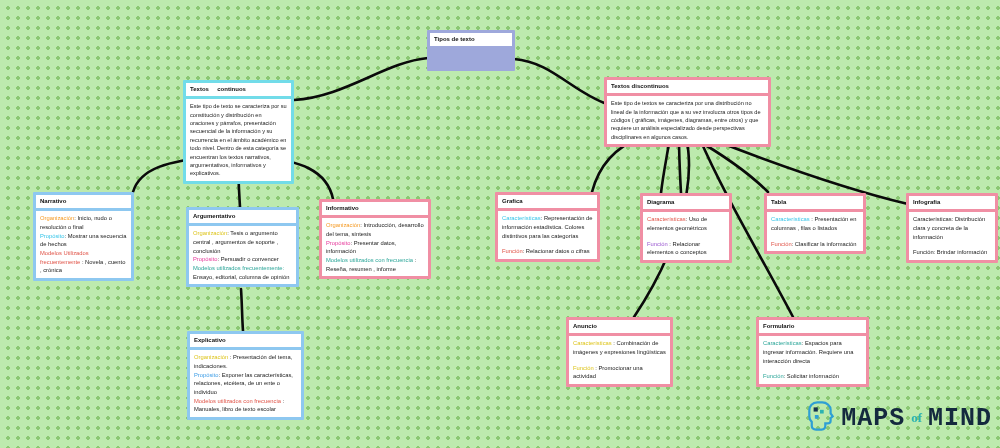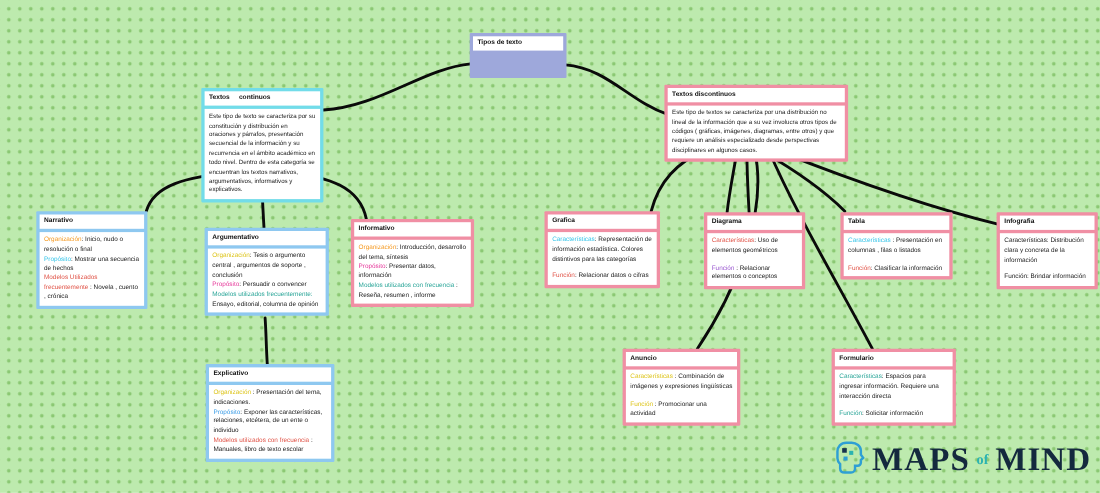--- a/index.html
+++ b/index.html
@@ -19,21 +19,21 @@
   .blue{background:#8ec8f0;}
   .cyan-b{background:#72dce9;}
   .pink{background:#f08fa4;}
   .root-node{background:#9ea8db;}
   .root-node .title{margin:0 0 1px 0;}
   .root-node .spacer{height:21px;}
   .line{margin:0;}
   .line.gap{margin-top:7px;}
   .kw{font-weight:normal;}
   .logo{position:absolute;right:8px;bottom:6px;z-index:3;display:flex;align-items:center;gap:5px;}
-  .logo .word{font-family:Liberation Serif, serif;font-weight:bold;font-size:30px;color:#14293e;letter-spacing:1px;}
+  .logo .word{font-family:Liberation Mono, monospace;font-weight:bold;font-size:25px;color:#14293e;letter-spacing:1px;}
   .logo .of{font-family:"Liberation Serif",serif;font-weight:bold;font-size:13px;color:#2bb3b1;margin:16px 1px;}
 </style>
 </head>
 <body>
 
 <div class="canvas">
 
   <svg class="edges" width="1000" height="448">
     <path d="M 294,100 C 345,97 385,62 428,58"></path>
     <path d="M 514,59 C 552,62 572,92 607,104"></path>

